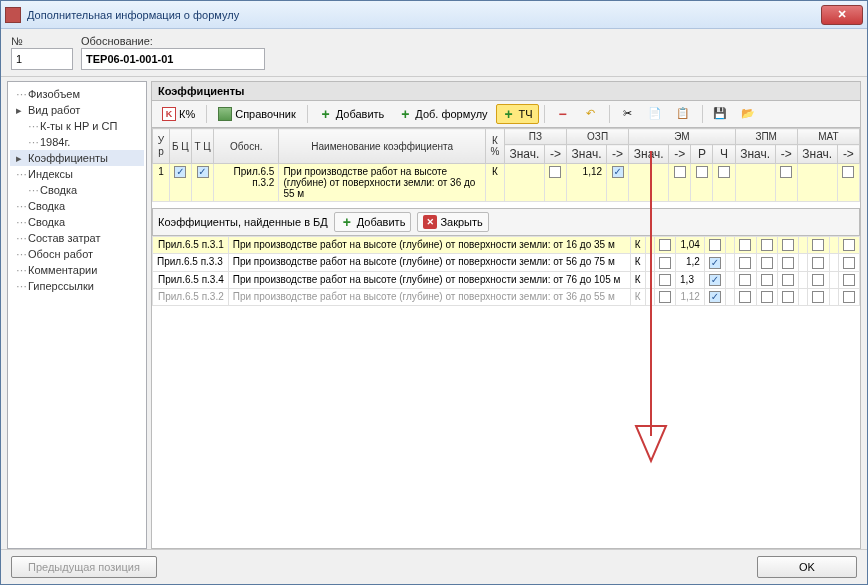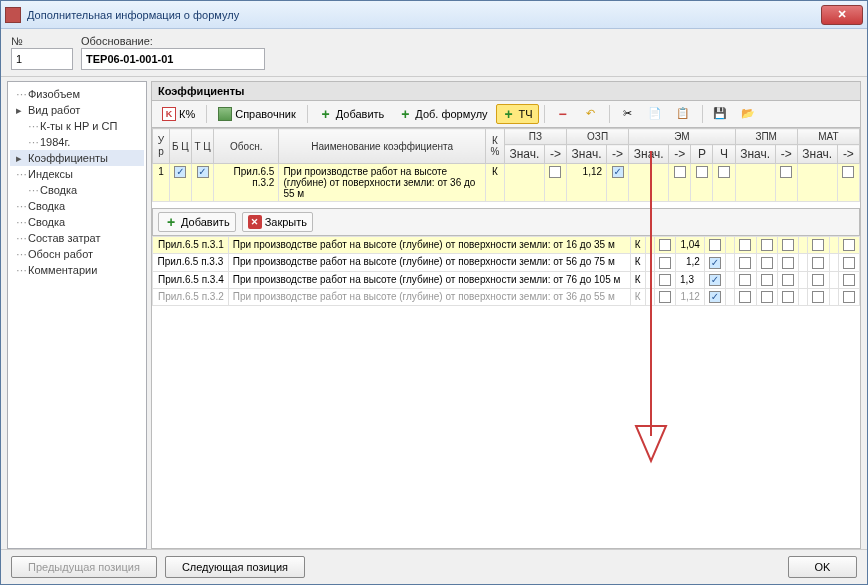--- a/index.html
+++ b/index.html
@@ -82,20 +82,21 @@
         <div class="tree-item l2">К-ты к НР и СП</div>
         <div class="tree-item l2">1984г.</div>
         <div class="tree-item parent selected">Коэффициенты</div>
         <div class="tree-item">Индексы</div>
         <div class="tree-item l2">Сводка</div>
         <div class="tree-item">Сводка</div>
         <div class="tree-item">Сводка</div>
         <div class="tree-item">Состав затрат</div>
         <div class="tree-item">Обосн работ</div>
         <div class="tree-item">Комментарии</div>
+        <div class="tree-item">Гиперссылки</div>
       </div>
 
     <div class="main-panel" style="position:relative">
       <div class="section-title">Коэффициенты</div>
       <div class="toolbar">
         <button class="tbtn">
             <span class="ico ico-k">K</span>
             <span>К%</span>
           </button>
         <span class="sep"></span>
@@ -195,20 +196,21 @@
                 <td style="text-align:center"><span class="chk"></span></td>
 <td></td>
                 <td style="text-align:center"><span class="chk"></span></td>
 <td></td>
                 <td style="text-align:center"><span class="chk"></span></td>
 </tr>
             </tbody>
         </table>
 
         <div class="db-header">
+          <span>Коэффициенты, найденные в БД</span>
           <button class="tbtn" style="border:1px solid #bbb;background:#f9f9f9">
               <span class="ico ico-add">+</span>
               <span>Добавить</span>
             </button>
           <button class="tbtn" style="border:1px solid #bbb;background:#f9f9f9">
               <span class="ico ico-close">✕</span>
               <span>Закрыть</span>
             </button>
         </div>
 
@@ -227,21 +229,21 @@
                 <td style="text-align:center"><span class="chk"></span></td>
                 <td style="text-align:center"><span class="chk"></span></td>
                 <td style="text-align:center"><span class="chk"></span></td>
 <td></td>
                 <td style="text-align:center"><span class="chk"></span></td>
 <td></td>
                 <td style="text-align:center"><span class="chk"></span></td>
 </tr>
               <tr class=" ">
 
-<td colspan="4" style="text-align:center">Прил.6.5 п.3.3</td>
+<td colspan="4" style="text-align:left">Прил.6.5 п.3.3</td>
 <td>При производстве работ на высоте (глубине) от поверхности земли: от 56 до 75 м</td>
                 <td style="text-align:center">К</td>
 <td></td>
                 <td style="text-align:center"><span class="chk"></span></td>
 <td style="text-align:right">1,2</td>
                 <td style="text-align:center"><span class="chk on"></span></td>
 <td></td>
                 <td style="text-align:center"><span class="chk"></span></td>
                 <td style="text-align:center"><span class="chk"></span></td>
                 <td style="text-align:center"><span class="chk"></span></td>
@@ -292,17 +294,16 @@
 
       <svg class="arrow-svg" style="left:470px;top:70px" width="60" height="330">
         <line x1="30" y1="0" x2="30" y2="285" stroke="#c93c3c" stroke-width="2"></line>
         <polygon points="15,275 45,275 30,310" fill="none" stroke="#c93c3c" stroke-width="2"></polygon>
       </svg>
     </div>
   </div>
 
   <div class="footer">
     <button class="btn disabled">Предыдущая позиция</button>
-    <button class="btn">Следующая позиция</button>
     <span class="spacer"></span>
-    <button class="btn" style="width:69px">OK</button>
+    <button class="btn" style="width:100px">OK</button>
   </div>
 </div>
 
 </body></html>

